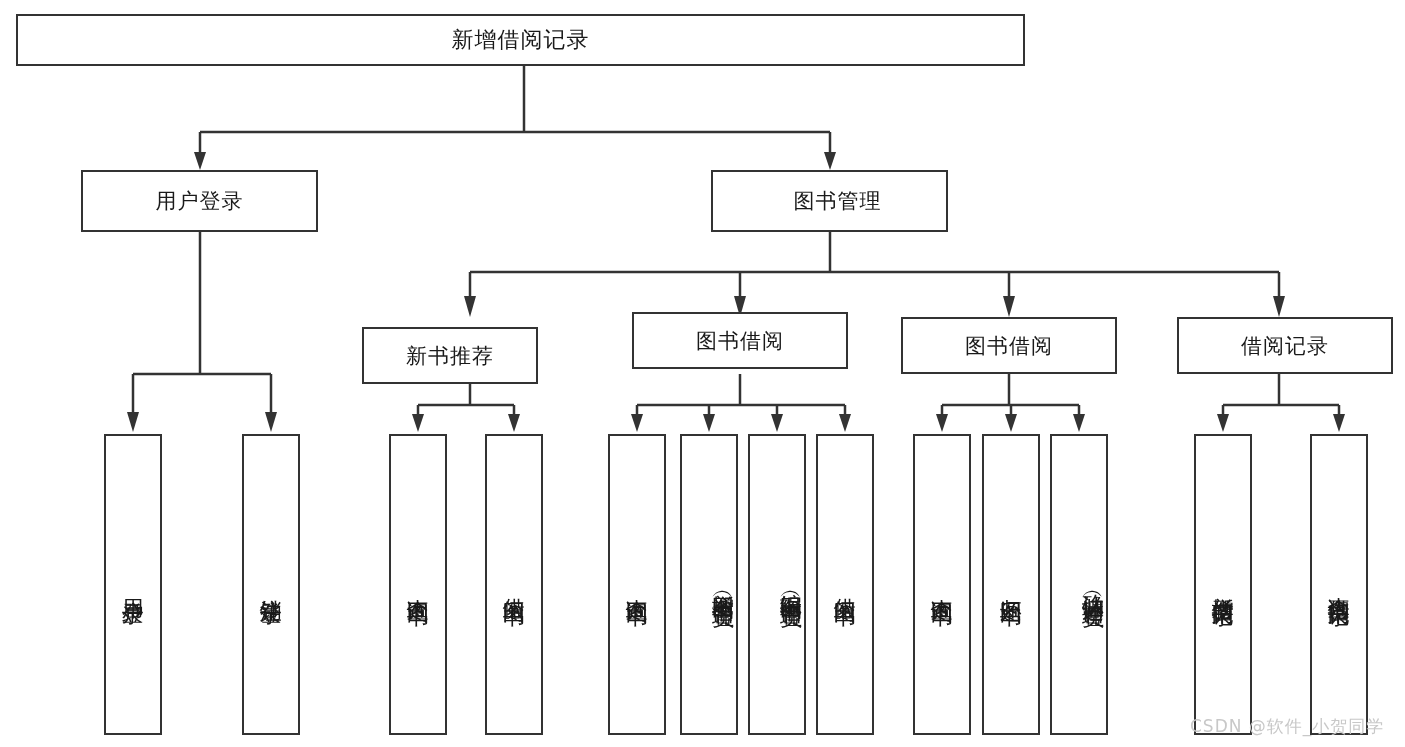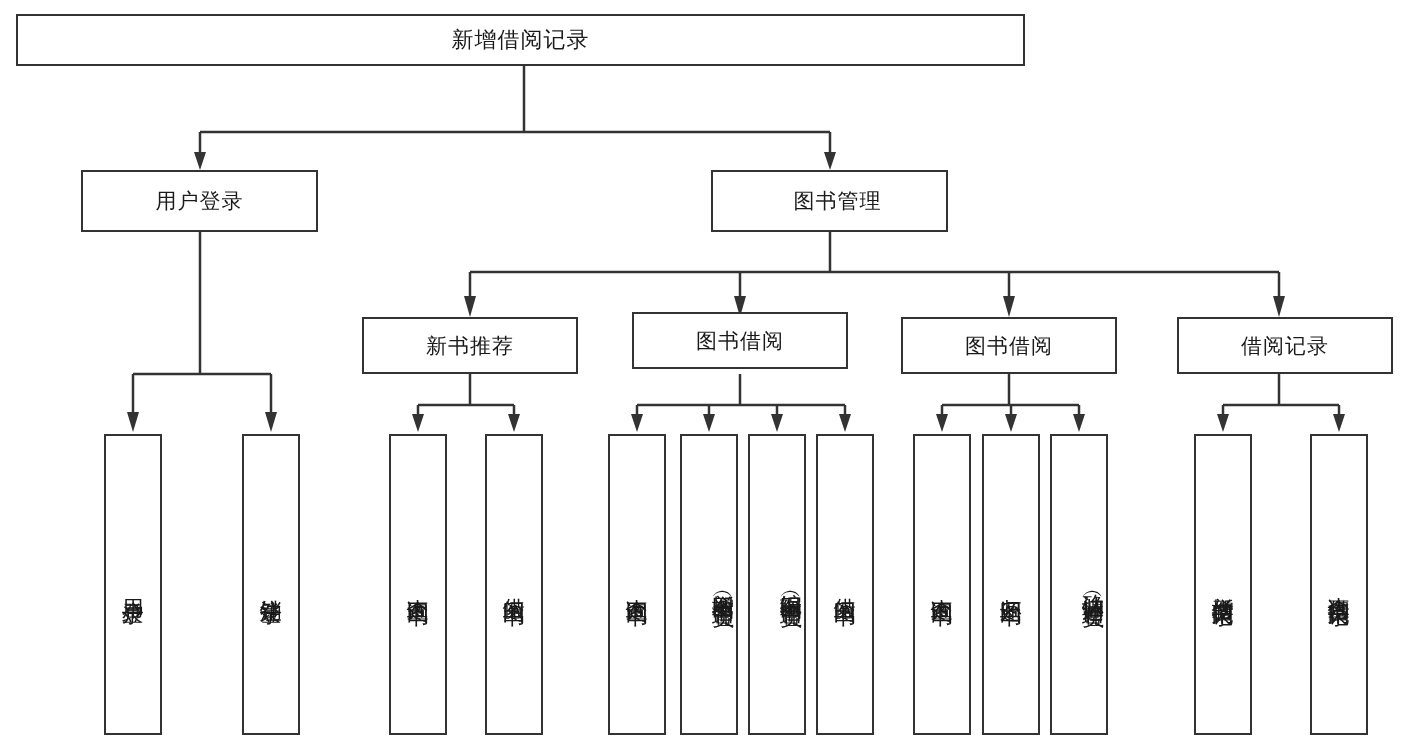--- a/index.html
+++ b/index.html
@@ -96,21 +96,21 @@
     <line x1="1339" y1="405" x2="1339" y2="414"></line>
     <polygon points="1217,414 1229,414 1223,432"></polygon>
     <polygon points="1333,414 1345,414 1339,432"></polygon>
   </svg>
 
   <div class="node horiz root" style="left:16px;top:14px;width:1009px;height:52px;">新增借阅记录</div>
 
   <div class="node horiz" style="left:81px;top:170px;width:237px;height:62px;">用户登录</div>
   <div class="node horiz" style="left:711px;top:170px;width:237px;height:62px;padding-left:16px;">图书管理</div>
 
-  <div class="node horiz" style="left:362px;top:317px;width:216px;height:57px;">新书推荐</div>
+  <div class="node horiz" style="left:362px;top:327px;width:176px;height:57px;">新书推荐</div>
   <div class="node horiz" style="left:632px;top:312px;width:216px;height:57px;">图书借阅</div>
   <div class="node horiz" style="left:901px;top:317px;width:216px;height:57px;">图书借阅</div>
   <div class="node horiz" style="left:1171px;top:317px;width:216px;height:57px;margin-left:6px;">借阅记录</div>
 
   <div class="node vert" style="left:104px;top:434px;width:58px;height:301px;">用户登录</div>
   <div class="node vert" style="left:242px;top:434px;width:58px;height:301px;">注销登录</div>
 
   <div class="node vert" style="left:389px;top:434px;width:58px;height:301px;">查询图书</div>
   <div class="node vert" style="left:485px;top:434px;width:58px;height:301px;">借阅图书</div>
 
@@ -119,14 +119,15 @@
   <div class="node vert top" style="left:748px;top:434px;width:58px;height:301px;">编辑图书（管理员）</div>
   <div class="node vert" style="left:816px;top:434px;width:58px;height:301px;">借阅图书</div>
 
   <div class="node vert" style="left:913px;top:434px;width:58px;height:301px;">查询图书</div>
   <div class="node vert" style="left:982px;top:434px;width:58px;height:301px;">归还图书</div>
   <div class="node vert top" style="left:1050px;top:434px;width:58px;height:301px;">确认归还（管理员）</div>
 
   <div class="node vert" style="left:1194px;top:434px;width:58px;height:301px;">新增借阅记录</div>
   <div class="node vert" style="left:1310px;top:434px;width:58px;height:301px;">查询借阅记录</div>
 
+  <div class="watermark" style="left:1190px;top:715px;">CSDN @软件_小贺同学</div>
 
 </div>
 
 </body></html>

